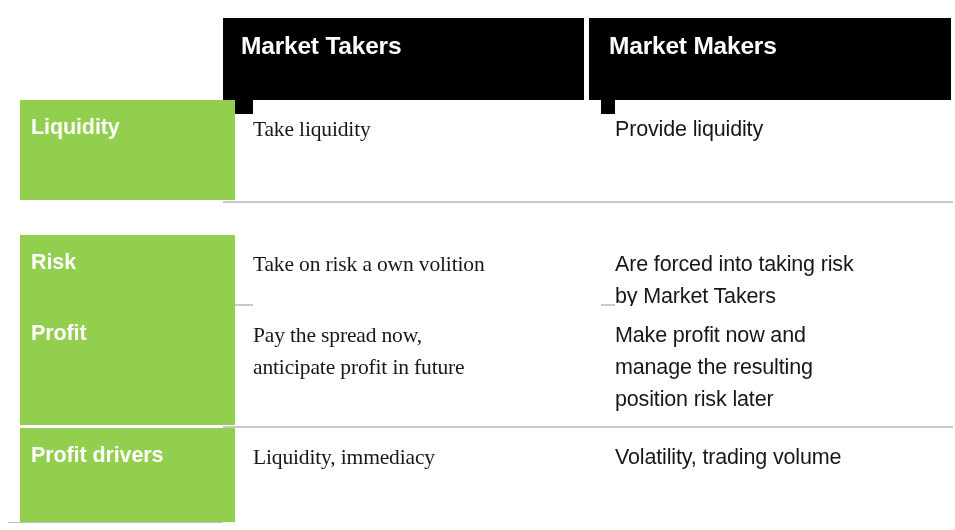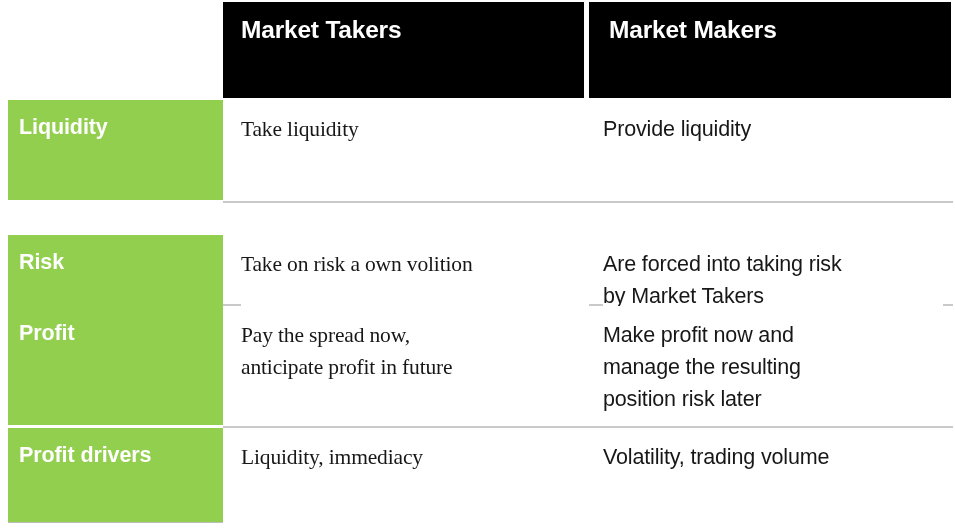--- a/index.html
+++ b/index.html
@@ -33,21 +33,21 @@
   .header-spacer {
     position: absolute;
     left: 0;
     top: 0;
     width: 223px;
     height: 96px;
     background: #ffffff;
   }
   .header-cell {
     position: absolute;
-    top: 0;
+    top: 16px;
     height: 96px;
     background: #000000;
     box-sizing: border-box;
     padding: 13px 0 0 18px;
   }
   .header-cell.col-takers {
     left: 223px;
     width: 361px;
   }
   .header-cell.col-makers {
@@ -61,21 +61,21 @@
     font-size: 24.5px;
     font-weight: bold;
     line-height: 30px;
     letter-spacing: -0.2px;
     white-space: nowrap;
   }
 
   
   .body-row {
     position: absolute;
-    left: 0;
+    left: 12px;
     width: 764px;
   }
   .body-row.r0 { top: 100px;  height: 100px; }
   .body-row.r1 { top: 203px;  height: 100px; margin-top: 32px; }
   .body-row.r2 { top: 306px;  height: 119px; }
   .body-row.r3 { top: 428px;  height: 94px;  }
 
   .label-cell {
     position: absolute;
     left: 8px;

